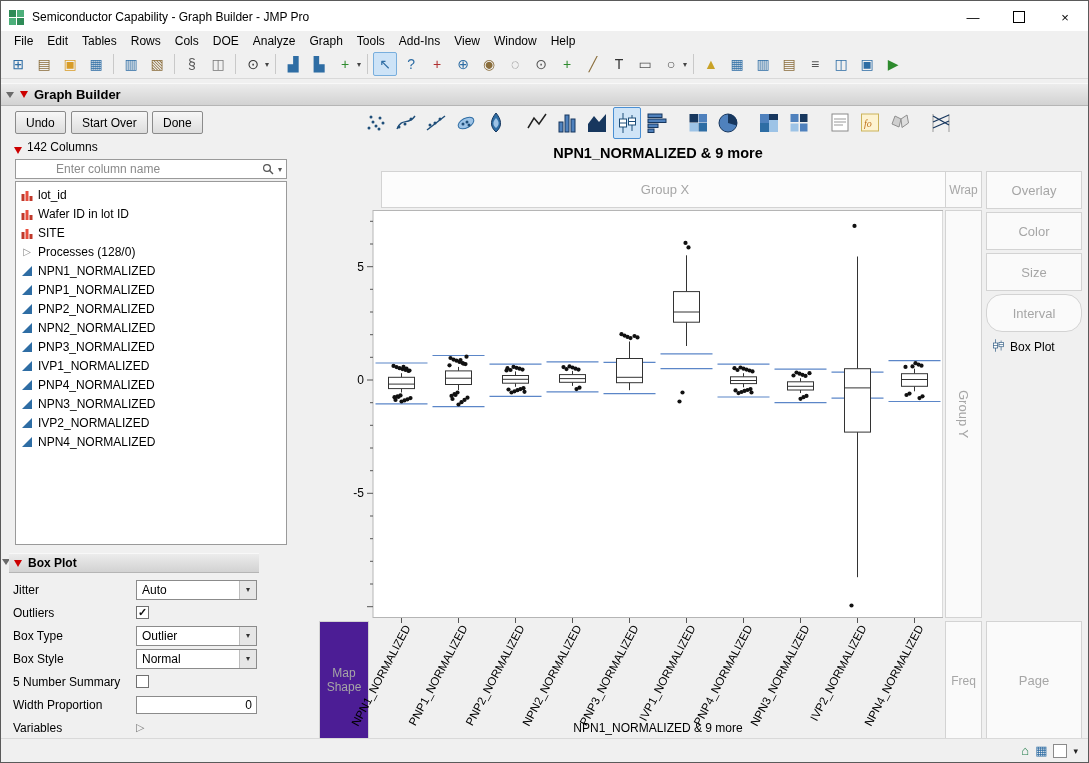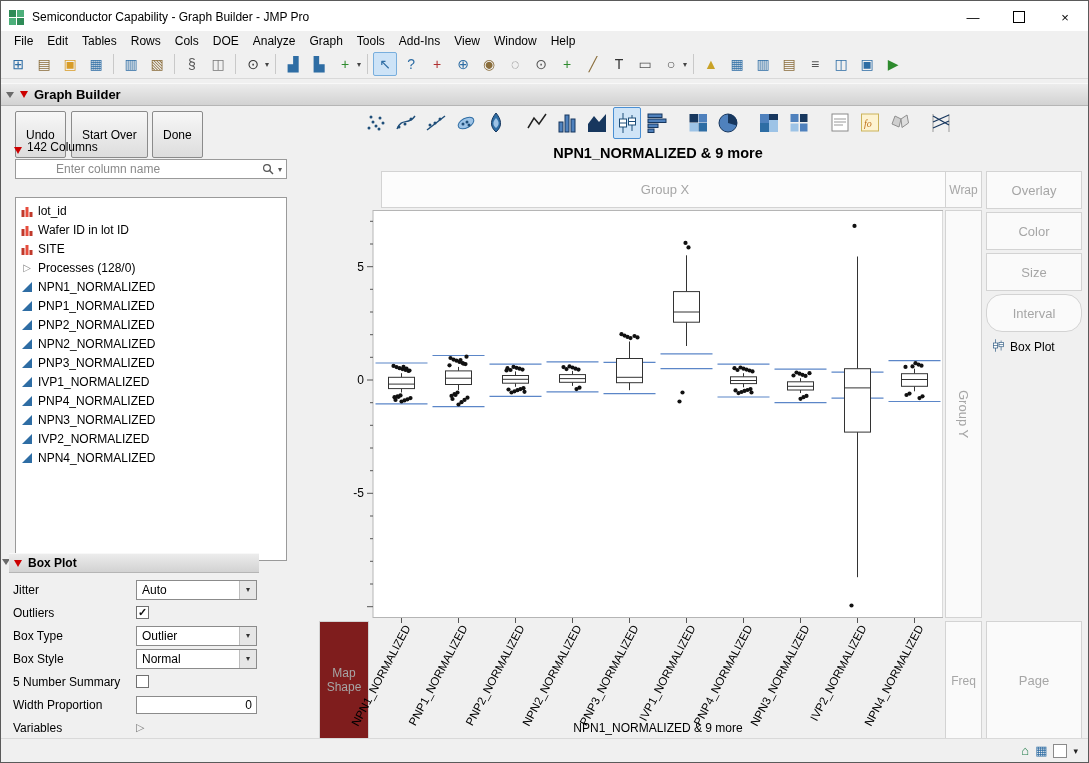--- a/index.html
+++ b/index.html
@@ -37,36 +37,36 @@
              border-top:1px solid #f8f8f8;border-bottom:1px solid #b5b5b5;
              display:flex;align-items:center;gap:6px;padding-left:5px;}
   .collapse-tri{width:0;height:0;border-left:4px solid transparent;border-right:4px solid transparent;
                 border-top:6px solid #6a6a6a;}
   .red-tri{width:0;height:0;border-left:4.5px solid transparent;border-right:4.5px solid transparent;
            border-top:7px solid #cc0000;}
   .gb-title{font-weight:bold;font-size:13px;}
 
   
   .btn{position:absolute;height:21px;background:linear-gradient(#f7f7f7,#dddddd);
-       border:1px solid #8b8b8b;border-radius:2px;font-size:12px;padding:12px 10px;
+       border:1px solid #8b8b8b;border-radius:2px;font-size:12px;padding:0 10px;
        display:flex;align-items:center;justify-content:center;}
   #btn-undo{left:14px;top:110px;}
   #btn-startover{left:70px;top:110px;}
   #btn-done{left:151px;top:110px;}
 
   
   .cols-header{position:absolute;left:13px;top:139px;display:flex;align-items:flex-end;gap:5px;}
   .searchbox{position:absolute;left:14px;top:158px;width:272px;height:20px;background:#fff;
              border:1px solid #9a9a9a;display:flex;align-items:center;box-sizing:border-box;}
   .searchbox input{flex:1;border:0;outline:none;font-family:"Liberation Sans",sans-serif;
                    font-size:12px;padding:0 4px;color:#444;min-width:0;margin-left:36px;}
   .searchbox input::placeholder{color:#8a8a8a;}
   .search-caret{font-size:8px;color:#555;padding:0 4px 0 2px;}
   .col-list{position:absolute;left:14px;top:180px;width:272px;height:364px;background:#fff;
-            border:1px solid #9a9a9a;box-sizing:border-box;padding-top:3px;overflow:hidden;margin-top:16px;}
+            border:1px solid #9a9a9a;box-sizing:border-box;padding-top:3px;overflow:hidden;}
   .col-item{height:19px;display:flex;align-items:center;gap:5px;padding-left:5px;}
   .group-tri{color:#888;font-size:10px;width:12px;text-align:center;}
   .col-icon{width:12px;height:12px;display:flex;}
 
   
   .bp-collapse{position:absolute;left:1px;top:558px;}
   .bp-header{position:absolute;left:8px;top:552px;width:250px;height:20px;
              background:linear-gradient(#ececec,#d2d2d2);
              border-top:1px solid #f8f8f8;border-bottom:1px solid #b5b5b5;
              display:flex;align-items:center;gap:6px;padding-left:5px;box-sizing:border-box;}
@@ -102,21 +102,21 @@
         display:flex;align-items:center;justify-content:center;box-sizing:border-box;
         font-size:13px;text-align:center;}
   #zone-groupx{left:372px;top:170px;width:568px;height:37px;background:#fcfcfc;margin-left:8px;}
   #zone-wrap{left:944px;top:170px;width:37px;height:37px;font-size:12px;}
   #zone-overlay{left:985px;top:170px;width:96px;height:38px;}
   #zone-color{left:985px;top:211px;width:96px;height:38px;}
   #zone-size{left:985px;top:252px;width:96px;height:38px;}
   #zone-interval{left:985px;top:293px;width:96px;height:38px;border-radius:16px;}
   #zone-groupy{left:944px;top:209px;width:37px;height:408px;}
   #zone-groupy .vtext{writing-mode:vertical-rl;}
-  #zone-mapshape{left:318px;top:620px;width:50px;height:118px;background:#7f1d1d;font-size:12px;
+  #zone-mapshape{left:318px;top:620px;width:50px;height:118px;background:#4c1d95;font-size:12px;
                  line-height:14px;padding:2px;}
   #zone-freq{left:944px;top:620px;width:37px;height:119px;font-size:12px;}
   #zone-page{left:985px;top:620px;width:96px;height:119px;}
   .legend{position:absolute;left:990px;top:337px;display:flex;align-items:center;gap:5px;
           color:#000;font-size:12px;}
   #chart{position:absolute;left:330px;top:209px;width:612px;height:414px;}
   .xlabel{position:absolute;width:118px;height:13px;line-height:13px;text-align:right;
           font-size:11.5px;white-space:nowrap;transform-origin:100% 0;transform:rotate(-62deg);}
   .x-axis-title{position:absolute;left:372px;top:720px;width:570px;text-align:center;font-size:12px;}
 

